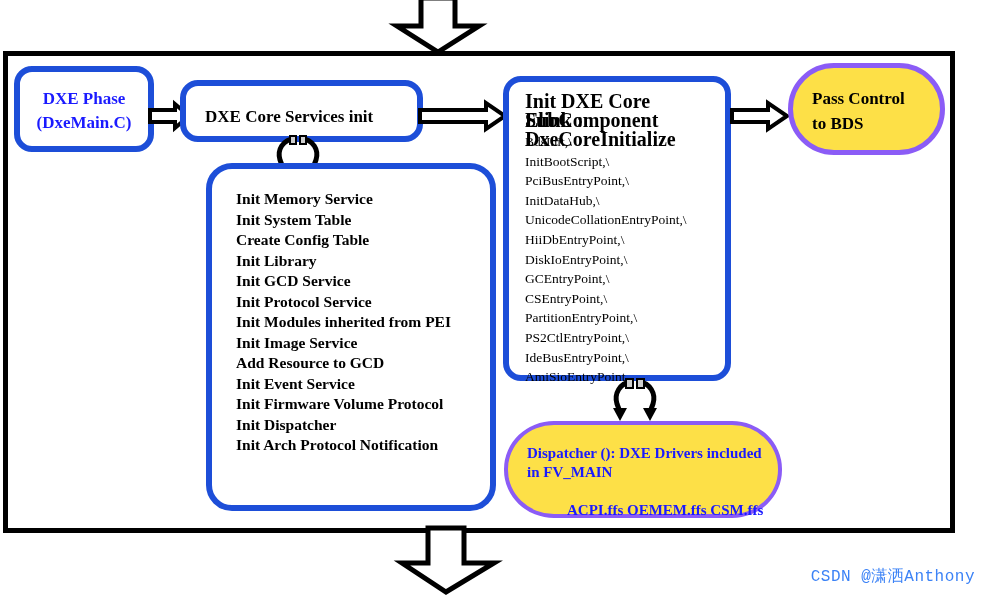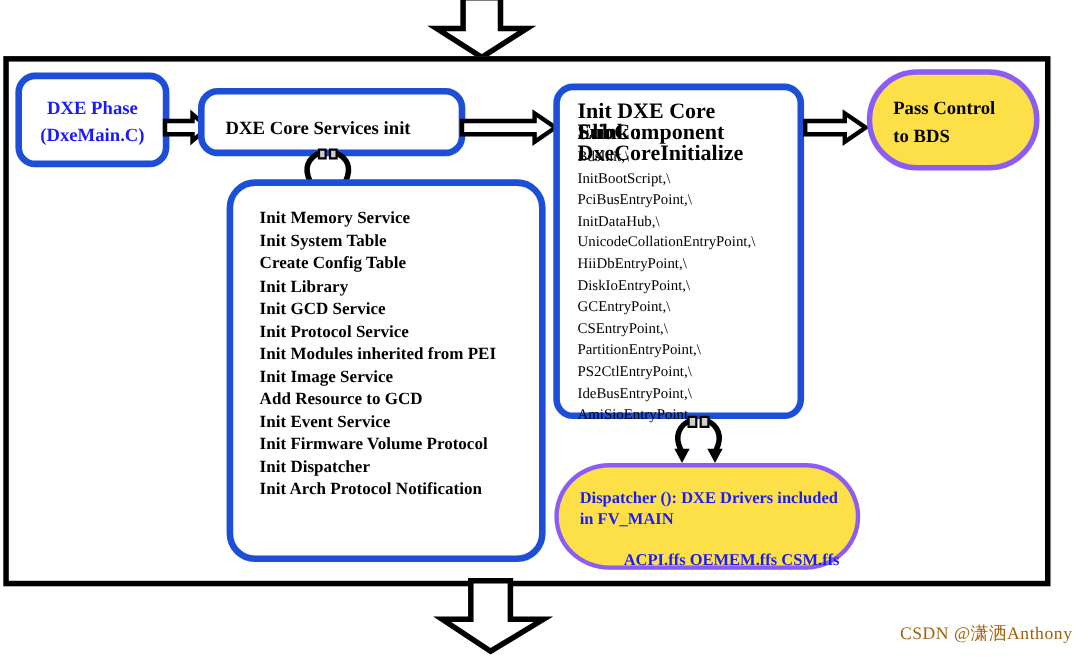--- a/index.html
+++ b/index.html
@@ -40,22 +40,22 @@
     font-size:17px;line-height:24px;font-weight:bold;text-align:center;
   }
   .head-line{font-size:20px;line-height:19px;font-weight:bold;}
   .list-line{font-size:15.5px;line-height:20.5px;font-weight:bold;}
   .mono-line{font-size:13.5px;line-height:19.6px;font-weight:normal;}
   .disp-line{font-size:15px;line-height:19px;font-weight:bold;color:#1a1aff;}
   .pass-line{font-size:17px;line-height:25px;font-weight:bold;}
 
   .watermark{
     position:absolute;right:14px;bottom:10px;
-    font-family:Liberation Serif, serif;
-    font-size:16px;color:#a16207;letter-spacing:.5px;
+    font-family:Liberation Mono, monospace;
+    font-size:16px;color:#3b82f6;letter-spacing:.5px;
     white-space:nowrap;
   }
 
   svg.deco{position:absolute;overflow:visible;}
 </style>
 </head>
 <body>
 
 <div id="canvas">
 

